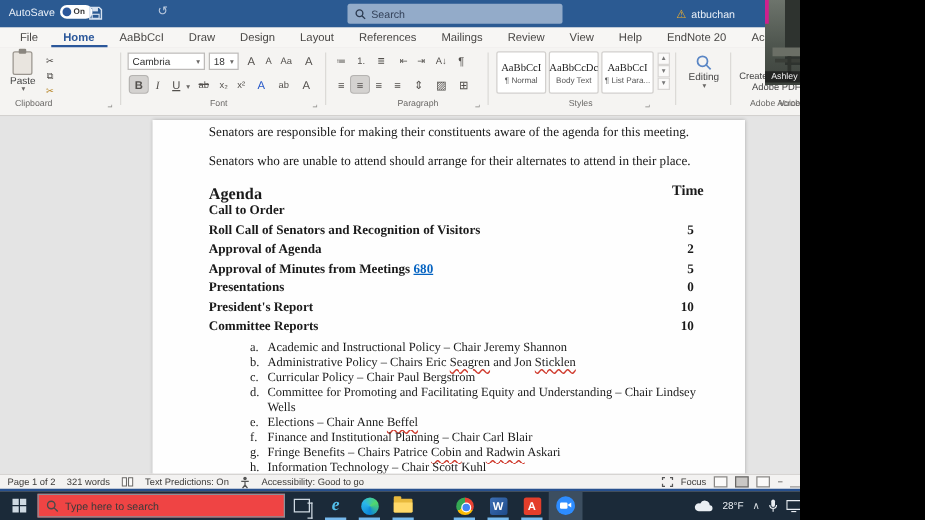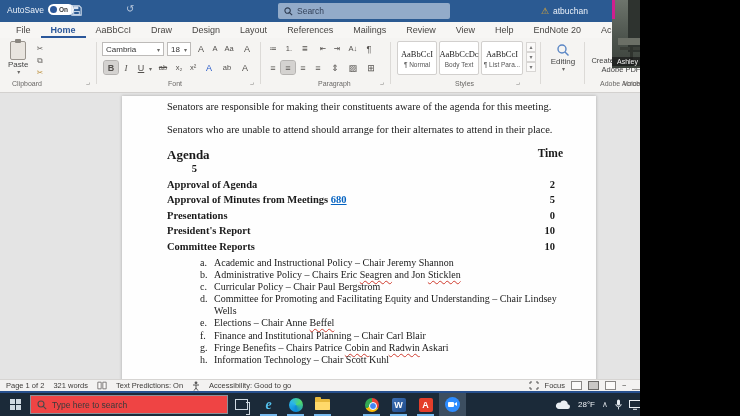--- a/index.html
+++ b/index.html
@@ -317,20 +317,25 @@
       <div class="content">
         <p class="dp">Senators are responsible for making their constituents aware of the agenda for this meeting.</p>
         <p class="dp">Senators who are unable to attend should arrange for their alternates to attend in their place.</p>
 
         <div class="agheader">
           <span class="ht">Agenda</span>
           <span class="htime">Time</span>
         </div>
 
         <div class="agrow">
+          <span class="lbl">Call to Order</span>
+          <span class="num"></span>
+        </div>
+        <div class="agrow">
+          <span class="lbl">Roll Call of Senators and Recognition of Visitors</span>
           <span class="num">5</span>
         </div>
         <div class="agrow">
           <span class="lbl">Approval of Agenda</span>
           <span class="num">2</span>
         </div>
         <div class="agrow">
           <span class="lbl"><span>Approval of Minutes from Meetings</span>&nbsp;<a class="dlink">680</a></span>
           <span class="num">5</span>
         </div>

